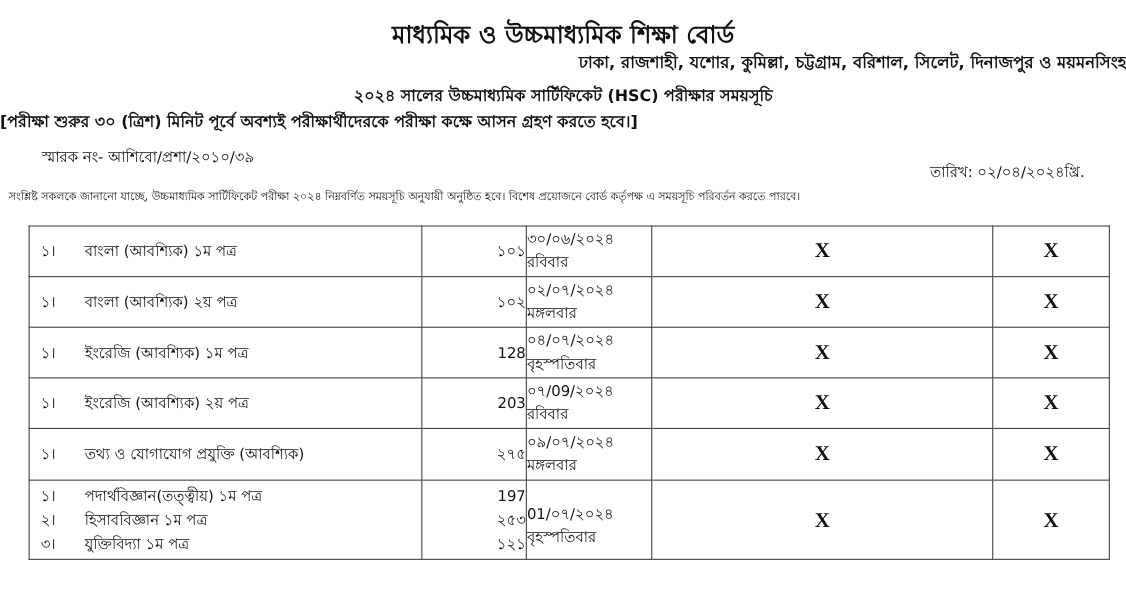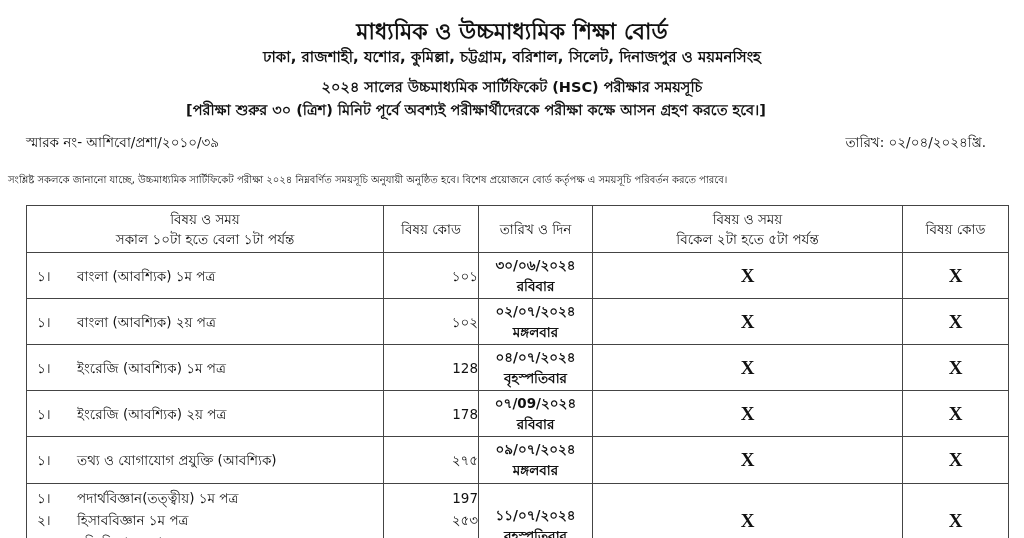--- a/index.html
+++ b/index.html
@@ -3,45 +3,45 @@
 <meta charset="utf-8">
 <style>
   html, body { margin:0; padding:0; }
   body {
     width:1024px; height:538px; overflow:hidden; background:#ffffff;
     font-family:"DejaVu Sans", "Liberation Sans", sans-serif; color:#111;
     position:relative;
   }
   .abs { position:absolute; white-space:nowrap; }
   .title { top:14px; left:0; width:1024px; text-align:center; font-size:22px; font-weight:bold; }
-  .subtitle { top:45px; left:0; width:1024px; text-align:center; font-size:15px; font-weight:bold; }
+  .subtitle { top:45px; left:0; width:1024px; text-align:right; font-size:15px; font-weight:bold; }
   .exam-title { top:76px; left:0; width:1024px; text-align:center; font-size:14.5px; font-weight:bold; }
-  .notice { top:99px; left:0; width:952px; text-align:center; font-size:14.5px; font-weight:bold; }
-  .memo { top:132px; left:26px; font-size:13.5px; }
-  .date { top:132px; right:38px; font-size:13.5px; }
+  .notice { top:99px; left:0; width:952px; text-align:left; font-size:14.5px; font-weight:bold; }
+  .memo { top:132px; left:38px; font-size:13.5px; }
+  .date { top:146px; right:38px; font-size:13.5px; }
   .intro { top:169px; left:8px; width:1000px; font-size:10px; line-height:21px; white-space:normal; }
   table.sched {
     position:absolute; top:205px; left:26px; width:982px; border-collapse:collapse;
     table-layout:fixed; font-size:13.5px;
   }
   table.sched td, table.sched th {
     border:1.5px solid #444; padding:0; vertical-align:middle;
   }
   table.sched th { font-weight:normal; height:46px; text-align:center; line-height:20px; }
   table.sched td { height:45px; }
   .c-subj { width:357px; }
   .c-code { width:95px; }
   .c-date { width:114px; }
   .c-asubj { width:310px; }
   .c-acode { width:106px; }
   .subj-line { display:flex; padding-left:10px; line-height:22px; }
   .subj-num { width:40px; }
   td.subj { vertical-align:top; padding-top:2px; }
   td.code { text-align:right; vertical-align:top; padding-top:2px; line-height:22px; }
-  td.dt { text-align:center; line-height:21px; vertical-align:top; padding-top:1px;font-weight:bold; }
+  td.dt { line-height:21px; vertical-align:top; padding-top:1px; }
   td.x { text-align:center; font-family:"Liberation Serif", serif; font-weight:bold; font-size:19px; padding-top:6px; }
   tr.tall td { height:46px; }
   td.vmid { vertical-align:middle; padding-top:0; }
 </style>
 </head>
 <body>
 
 <div class="abs title">মাধ্যমিক ও উচ্চমাধ্যমিক শিক্ষা বোর্ড</div>
 <div class="abs subtitle">ঢাকা, রাজশাহী, যশোর, কুমিল্লা, চট্টগ্রাম, বরিশাল, সিলেট, দিনাজপুর ও ময়মনসিংহ</div>
 <div class="abs exam-title">২০২৪ সালের উচ্চমাধ্যমিক সার্টিফিকেট (HSC) পরীক্ষার সময়সূচি</div>
@@ -54,33 +54,20 @@
 
 <table class="sched">
   <colgroup>
     <col class="c-subj">
       <col class="c-code">
       <col class="c-date">
       <col class="c-asubj">
       <col class="c-acode">
   </colgroup>
   <tbody>
-      <tr>
-    <th>
-      <div>বিষয় ও সময়</div>
-      <div>সকাল ১০টা হতে বেলা ১টা পর্যন্ত</div>
-    </th>
-    <th>বিষয় কোড</th>
-    <th>তারিখ ও দিন</th>
-    <th>
-      <div>বিষয় ও সময়</div>
-      <div>বিকেল ২টা হতে ৫টা পর্যন্ত</div>
-    </th>
-    <th>বিষয় কোড</th>
-  </tr>
 
   <tr>
     <td class="subj">
       <div class="subj-line">
             <span class="subj-num">১।</span>
             <span>বাংলা (আবশ্যিক) ১ম পত্র</span>
           </div>
     </td>
     <td class="code">১০১</td>
     <td class="dt">
@@ -123,21 +110,21 @@
     <td class="x">X</td>
   </tr>
 
   <tr>
     <td class="subj">
       <div class="subj-line">
             <span class="subj-num">১।</span>
             <span>ইংরেজি (আবশ্যিক) ২য় পত্র</span>
           </div>
     </td>
-    <td class="code">178</td>
+    <td class="code">203</td>
     <td class="dt">
       <div>০৭/09/২০২৪</div>
       <div>রবিবার</div>
     </td>
     <td class="x">X</td>
     <td class="x">X</td>
   </tr>
 
   <tr class="tall">
     <td class="subj vmid">
@@ -169,20 +156,20 @@
             <span class="subj-num">৩।</span>
             <span>যুক্তিবিদ্যা ১ম পত্র</span>
           </div>
     </td>
     <td class="code">
       <div>197</div>
       <div>২৫৩</div>
       <div>১২১</div>
     </td>
     <td class="dt" style="padding-top:12px;">
-      <div>১১/০৭/২০২৪</div>
+      <div>01/০৭/২০২৪</div>
       <div>বৃহস্পতিবার</div>
     </td>
     <td class="x" style="vertical-align:top;padding-top:26px;">X</td>
     <td class="x" style="vertical-align:top;padding-top:26px;">X</td>
   </tr>
 </tbody>
   </table>
 
 </body></html>

